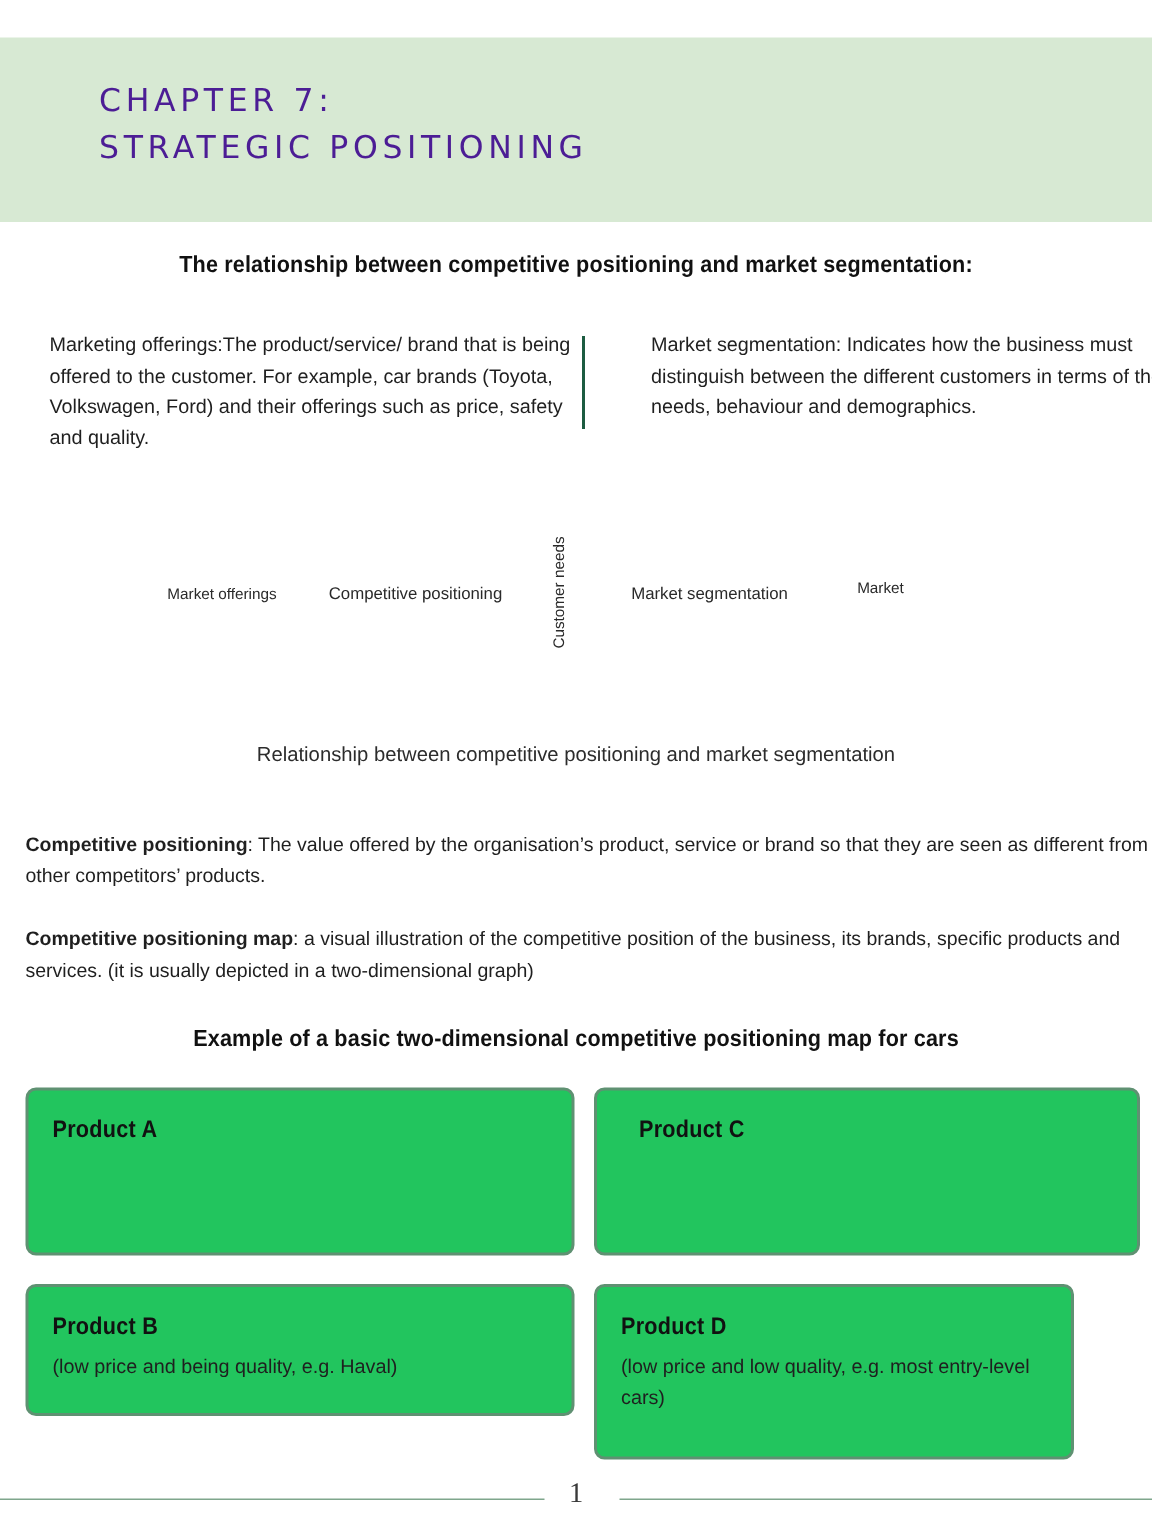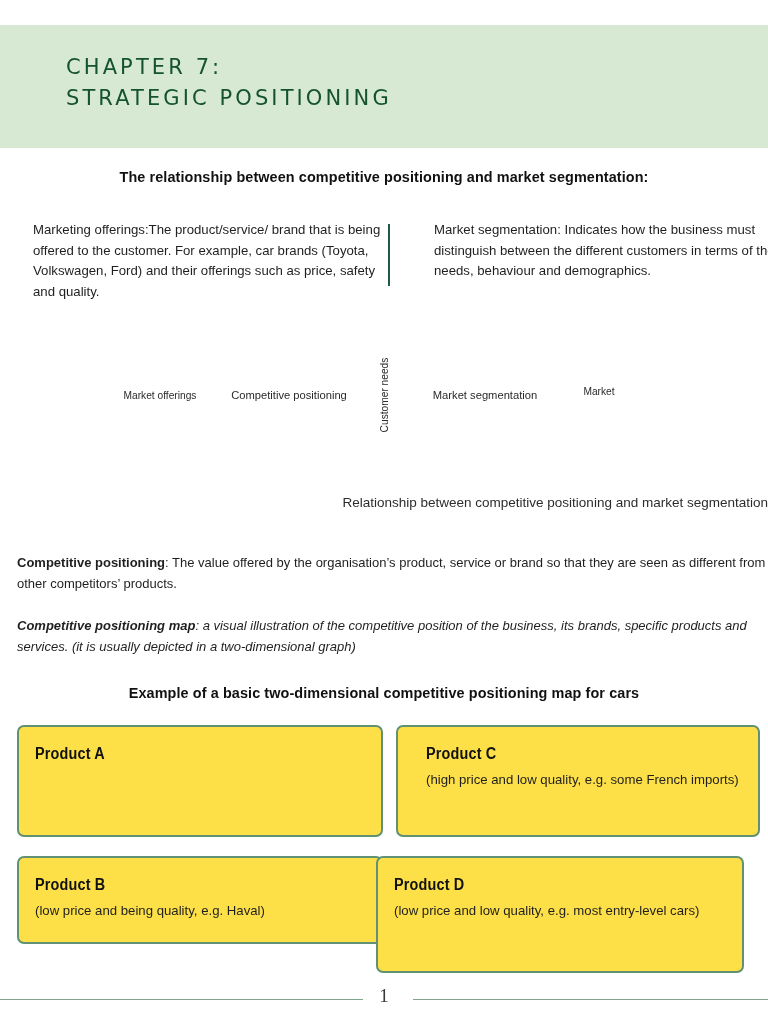--- a/index.html
+++ b/index.html
@@ -26,21 +26,21 @@
     background: #d7e9d3;
   }
   .chapter-title {
     position: absolute;
     left: 66px;
     top: 52px;
     font-size: 21px;
     line-height: 31px;
     letter-spacing: 3.1px;
     font-weight: 400;
-    color: #14532d;
+    color: #4c1d95;
     white-space: pre-line;
     font-family: "DejaVu Sans", "Liberation Sans", sans-serif;
   }
 
   
   .section-heading {
     position: absolute;
     width: 768px;
     text-align: center;
     font-weight: bold;
@@ -69,62 +69,62 @@
     left: 388px;
     top: 224px;
     width: 2px;
     height: 62px;
     background: #1d5c41;
   }
 
   
   .venn {
     position: absolute;
-    left: 12px;
+    left: 0;
     top: 295px;
     width: 756px;
     height: 200px;
   }
   .venn svg { display: block; }
   .venn-caption {
     position: absolute;
     left: 0;
     top: 495px;
     width: 768px;
-    text-align: right;
+    text-align: center;
     font-size: 13.5px;
     color: #2c2c2c;
   }
 
   
   .definition {
     position: absolute;
     left: 17px;
     width: 751px;
     font-size: 13px;
     line-height: 21px;
     color: #1f1f1f;
   }
   #def-positioning { top: 552px; }
-  #def-map { top: 615px; font-style: italic; }
+  #def-map { top: 615px; }
   .definition b { font-weight: bold; }
 
   
   .box {
     position: absolute;
     box-sizing: border-box;
     border: 2px solid #5f9172;
     border-radius: 7px;
-    background: #fde047;
+    background: #22c55e;
     padding: 18px 16px 10px 16px;
   }
   #box-a { left: 17px;  top: 725px; width: 366px; height: 112px; }
   #box-c { left: 396px; top: 725px; width: 364px; height: 112px; padding-left: 28px; }
   #box-b { left: 17px;  top: 856px; width: 366px; height: 88px; }
-  #box-d { left: 376px; top: 856px; width: 368px; height: 117px; }
+  #box-d { left: 396px; top: 856px; width: 320px; height: 117px; }
 
   .box-title {
     font-weight: bold;
     font-size: 16px;
     color: #111111;
     font-family: "Liberation Sans Narrow", "Liberation Sans", sans-serif;
     transform: scaleX(0.9);
     transform-origin: left center;
     margin: 0 0 7px 0;
     letter-spacing: 0.2px;
@@ -214,21 +214,20 @@
   <b>Competitive positioning map</b><span>: </span><span>a visual illustration of the competitive position of the business, its brands, specific products and services. (it is usually depicted in a two-dimensional graph)</span>
 </div>
 
 <div class="section-heading" id="heading-example">Example of a basic two-dimensional competitive positioning map for cars</div>
 
 <div class="box" id="box-a">
   <p class="box-title">Product A</p>
 </div>
 <div class="box" id="box-c">
   <p class="box-title">Product C</p>
-  <p class="box-desc">(high price and low quality, e.g. some French imports)</p>
 </div>
 <div class="box" id="box-b">
   <p class="box-title">Product B</p>
   <p class="box-desc">(low price and being quality, e.g. Haval)</p>
 </div>
 <div class="box" id="box-d">
   <p class="box-title">Product D</p>
   <p class="box-desc">(low price and low quality, e.g. most entry-level cars)</p>
 </div>
 

